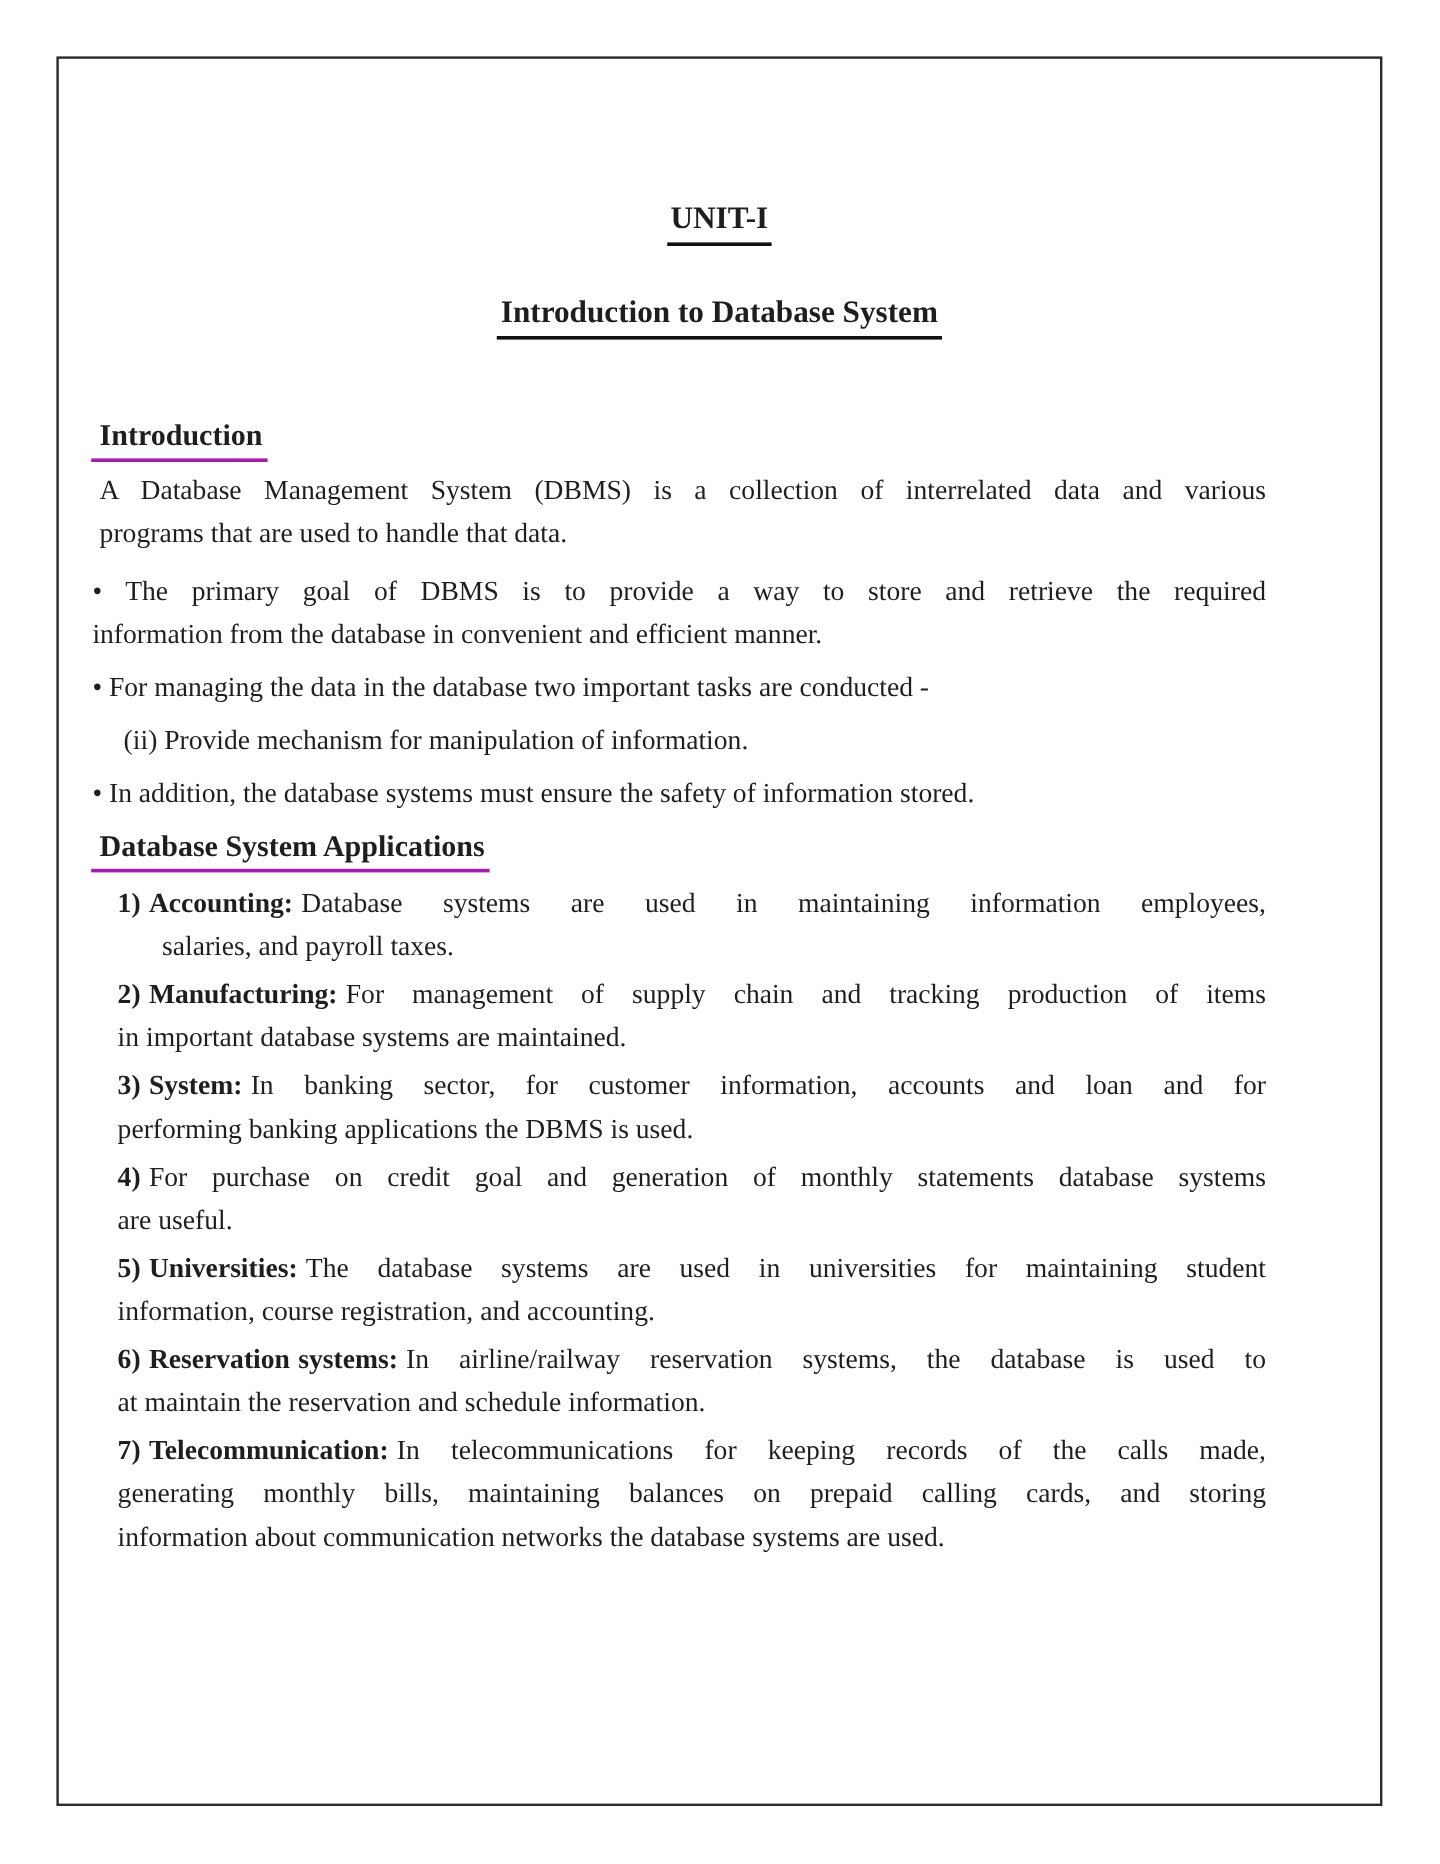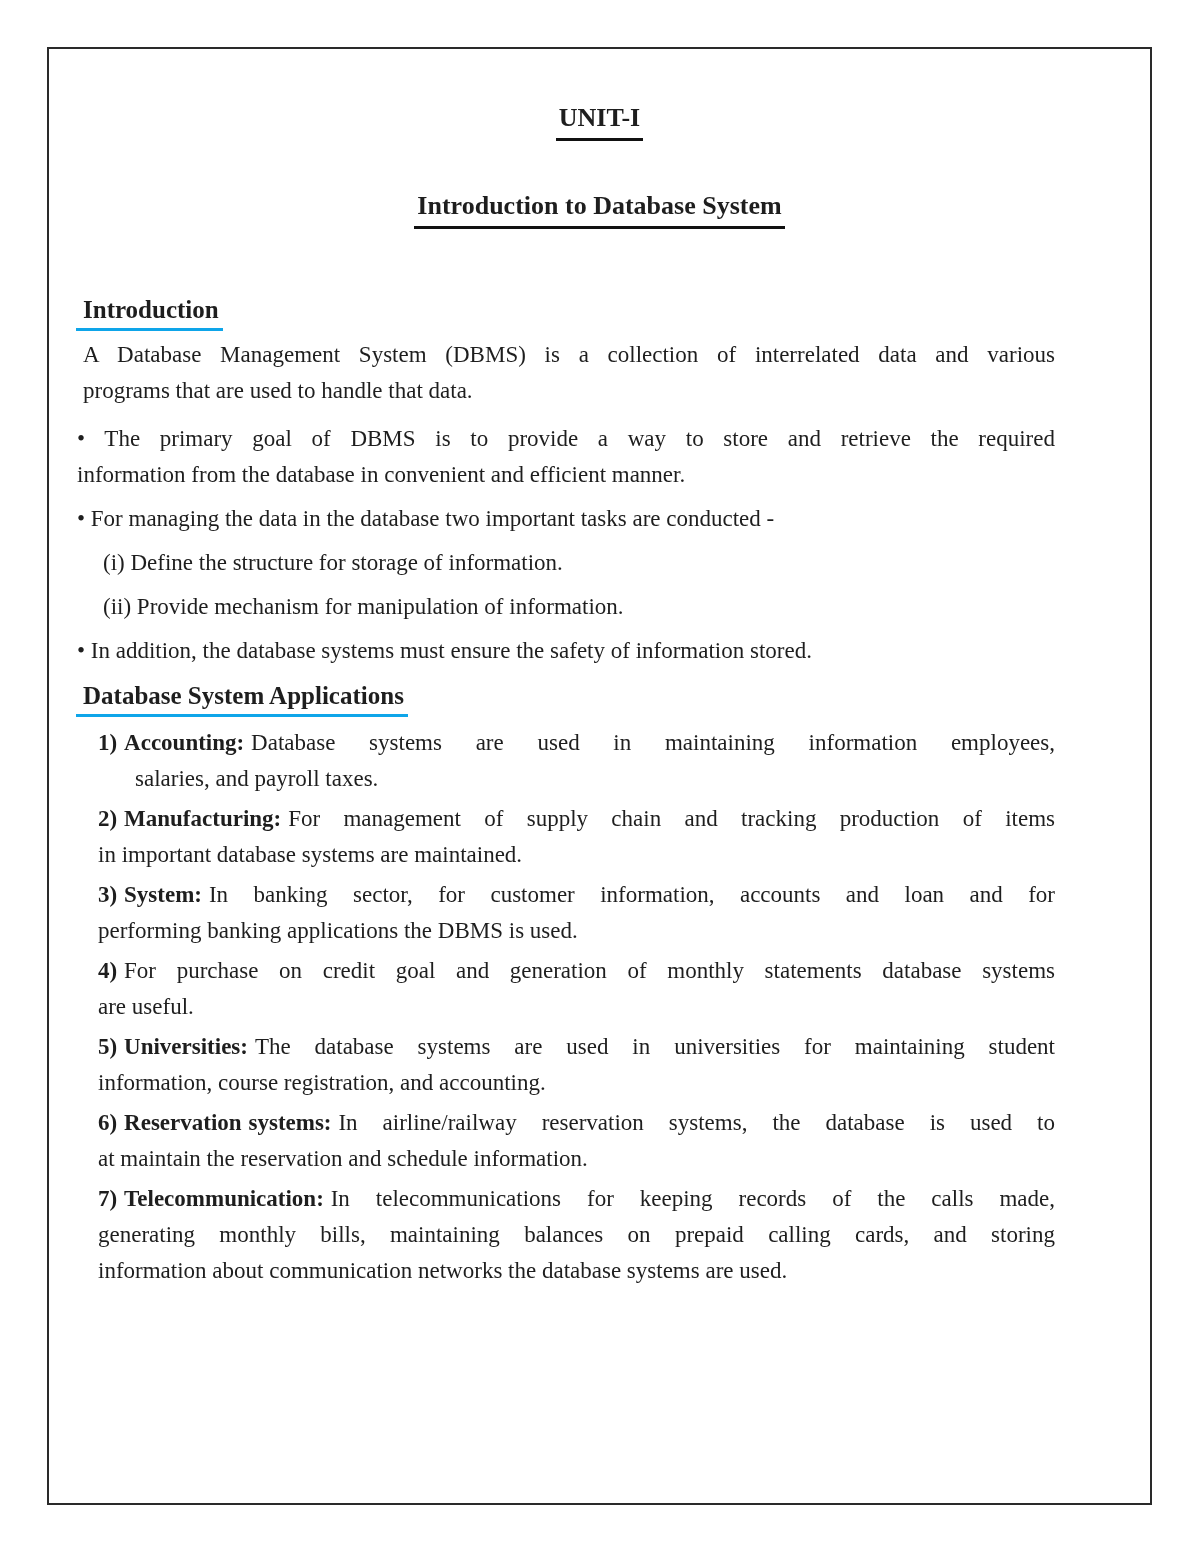--- a/index.html
+++ b/index.html
@@ -14,48 +14,48 @@
   .border-box{
     position:absolute;
     left:47px;top:47px;
     width:1105px;height:1458px;
     border:2px solid #2a2a2a;
     box-sizing:border-box;
     background:#ffffff;
   }
   .titles{
     text-align:center;
-    padding-top:52px;
+    padding-top:116px;
   }
   .doc-title{
     font-weight:bold;
     font-size:26px;
     line-height:34px;
   }
   .doc-title .u{
     display:inline-block;
     border-bottom:3px solid #111;
     padding:0 3px 3px 3px;
   }
-  .title-doc{margin-top:48px;}
+  .title-doc{margin-top:38px;}
   .content{
     padding:0 95px 0 34px;
     font-size:23px;
     line-height:36px;
   }
   .sec-heading{
     font-weight:bold;
     font-size:25px;
     line-height:33px;
     margin-top:64px;
     margin-bottom:6px;
   }
   .sec-heading .u{
     display:inline-block;
-    border-bottom:3px solid #0ea5e9;
+    border-bottom:3px solid #a21caf;
     padding:0 4px 2px 7px;
     margin-left:-7px;
   }
   .sec-heading.apps{margin-top:10px;margin-bottom:8px;}
   .para{margin:0 0 12px 0;}
   .line{
     text-align:justify;
     text-align-last:justify;
   }
   .line.last{
@@ -103,23 +103,20 @@
 
       <div class="para bullet-para">
         <div class="line">• The primary goal of DBMS is to provide a way to store and retrieve the required</div>
         <div class="line last">information from the database in convenient and efficient manner.</div>
       </div>
 
       <div class="para bullet-para">
         <div class="line last">• For managing the data in the database two important tasks are conducted -</div>
       </div>
 
-      <div class="para sub-item">
-        <div class="line last">(i) Define the structure for storage of information.</div>
-      </div>
 
       <div class="para sub-item">
         <div class="line last">(ii) Provide mechanism for manipulation of information.</div>
       </div>
 
       <div class="para bullet-para">
         <div class="line last">• In addition, the database systems must ensure the safety of information stored.</div>
       </div>
 
       <div class="sec-heading apps">

